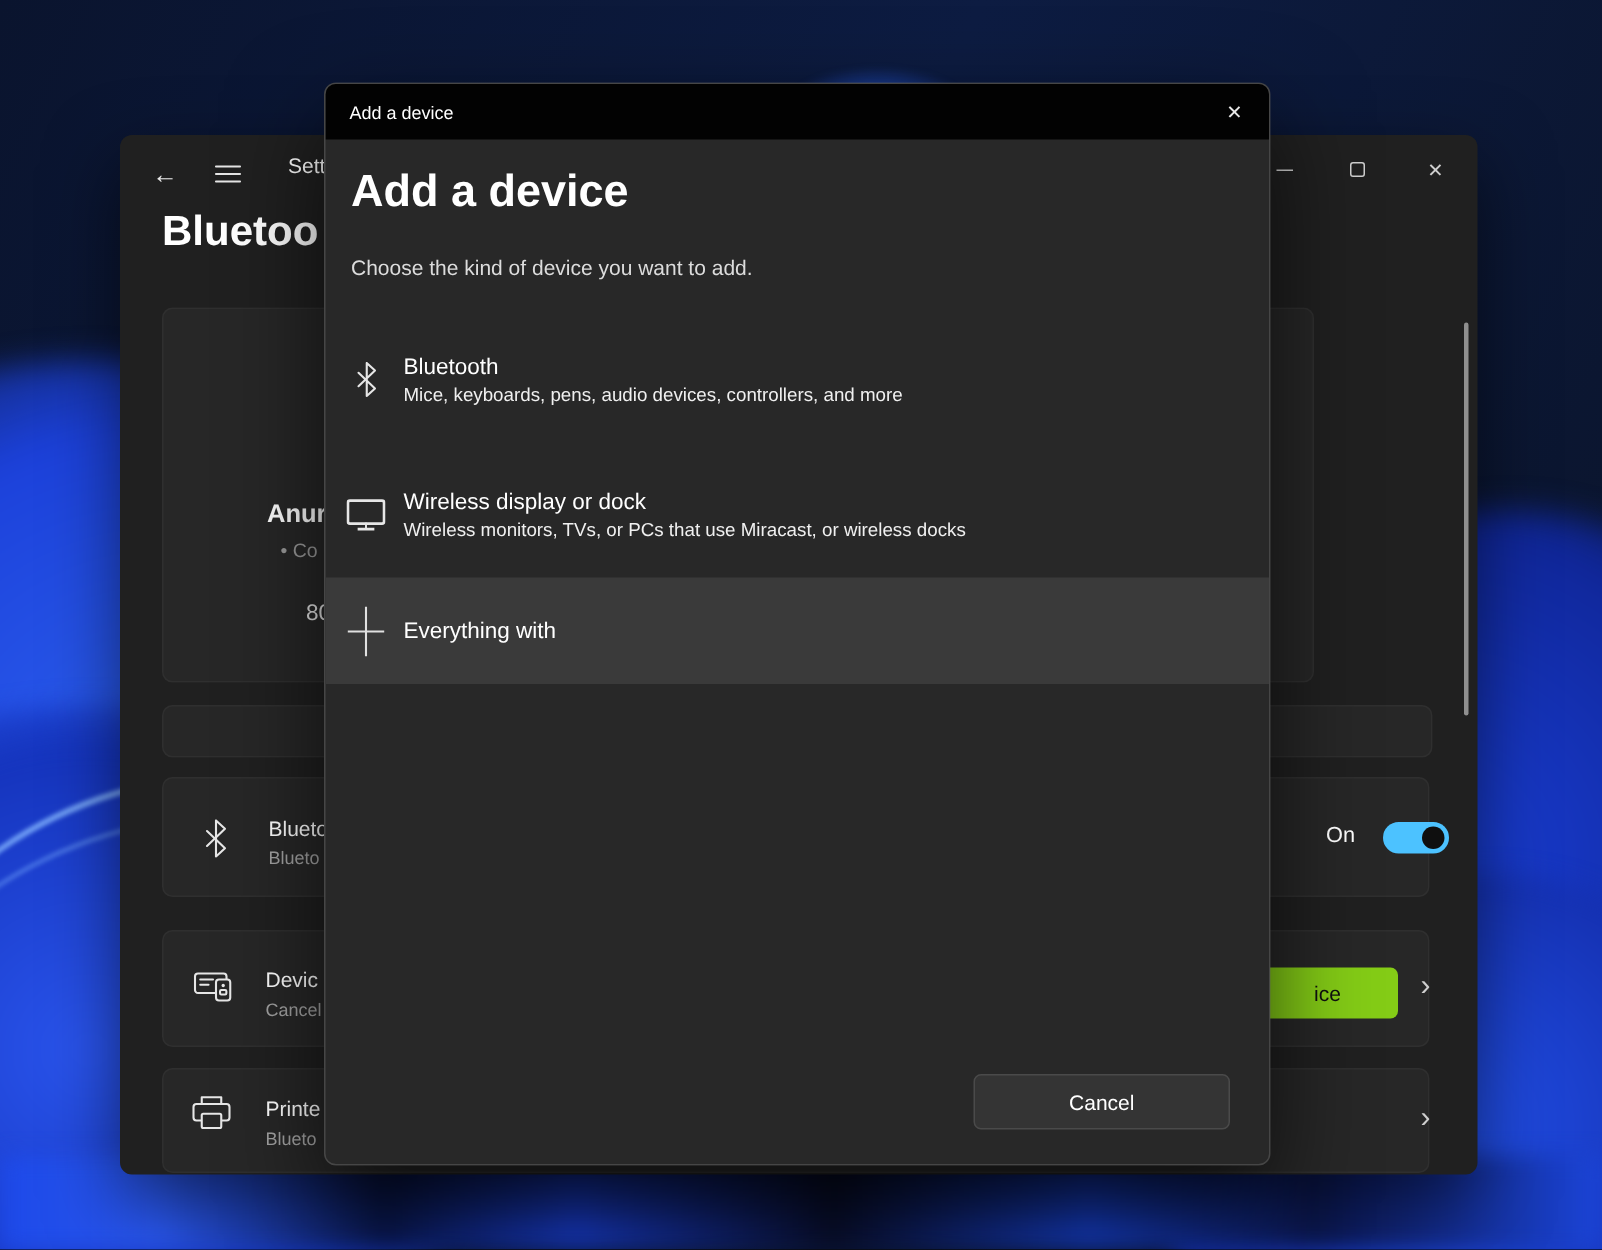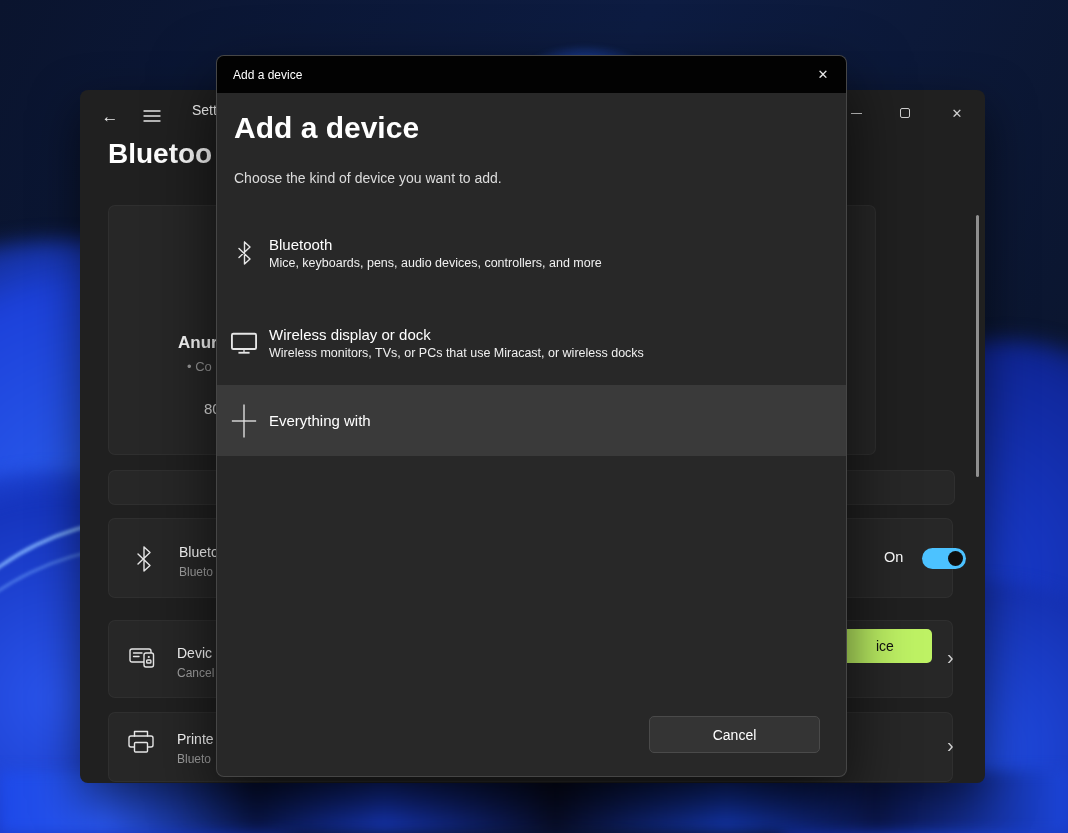--- a/index.html
+++ b/index.html
@@ -133,21 +133,21 @@
       <svg class="abs" style="left:20px;top:24px;" width="28" height="23" viewBox="0 0 28 23">
         <rect class="st" x="1" y="4" width="21" height="13" rx="2"></rect>
         <line class="st" x1="4.5" y1="8" x2="13" y2="8"></line>
         <line class="st" x1="4.5" y1="11.5" x2="10" y2="11.5"></line>
         <rect x="15" y="8" width="9.5" height="14" rx="2" fill="#272727" stroke="#e6e6e6" stroke-width="1.4"></rect>
         <circle cx="19.8" cy="12" r="1.1" fill="#e6e6e6"></circle>
         <rect class="st" x="17.7" y="15" width="4.2" height="3" rx="0.8"></rect>
       </svg>
       <div class="abs frag-title" style="left:68px;top:24px;">Devic</div>
       <div class="abs frag-sub" style="left:68px;top:45px;">Cancel</div>
-      <div class="abs" style="left:725px;top:8px;width:98px;height:34px;background:#bef264;border-radius:5px;color:#101010;font-size:14px;display:flex;align-items:center;padding-left:42px;">ice</div>
+      <div class="abs" style="left:725px;top:24px;width:98px;height:34px;background:#84cc16;border-radius:5px;color:#101010;font-size:14px;display:flex;align-items:center;padding-left:42px;">ice</div>
       <div class="abs chev" style="left:838px;top:26px;">›</div>
     </div>
 
     <div class="st-card" style="left:28px;top:622px;width:845px;height:70px;">
       <svg class="abs" style="left:18px;top:16px;" width="28" height="26" viewBox="0 0 28 26">
         <path class="st" d="M7.5 7 V2.5 H20.5 V7"></path>
         <rect class="st" x="2" y="7" width="24" height="11" rx="2"></rect>
         <rect x="7.5" y="13.5" width="13" height="9.5" rx="1" fill="#272727" stroke="#e6e6e6" stroke-width="1.4"></rect>
       </svg>
       <div class="abs frag-title" style="left:68px;top:18px;">Printe</div>

